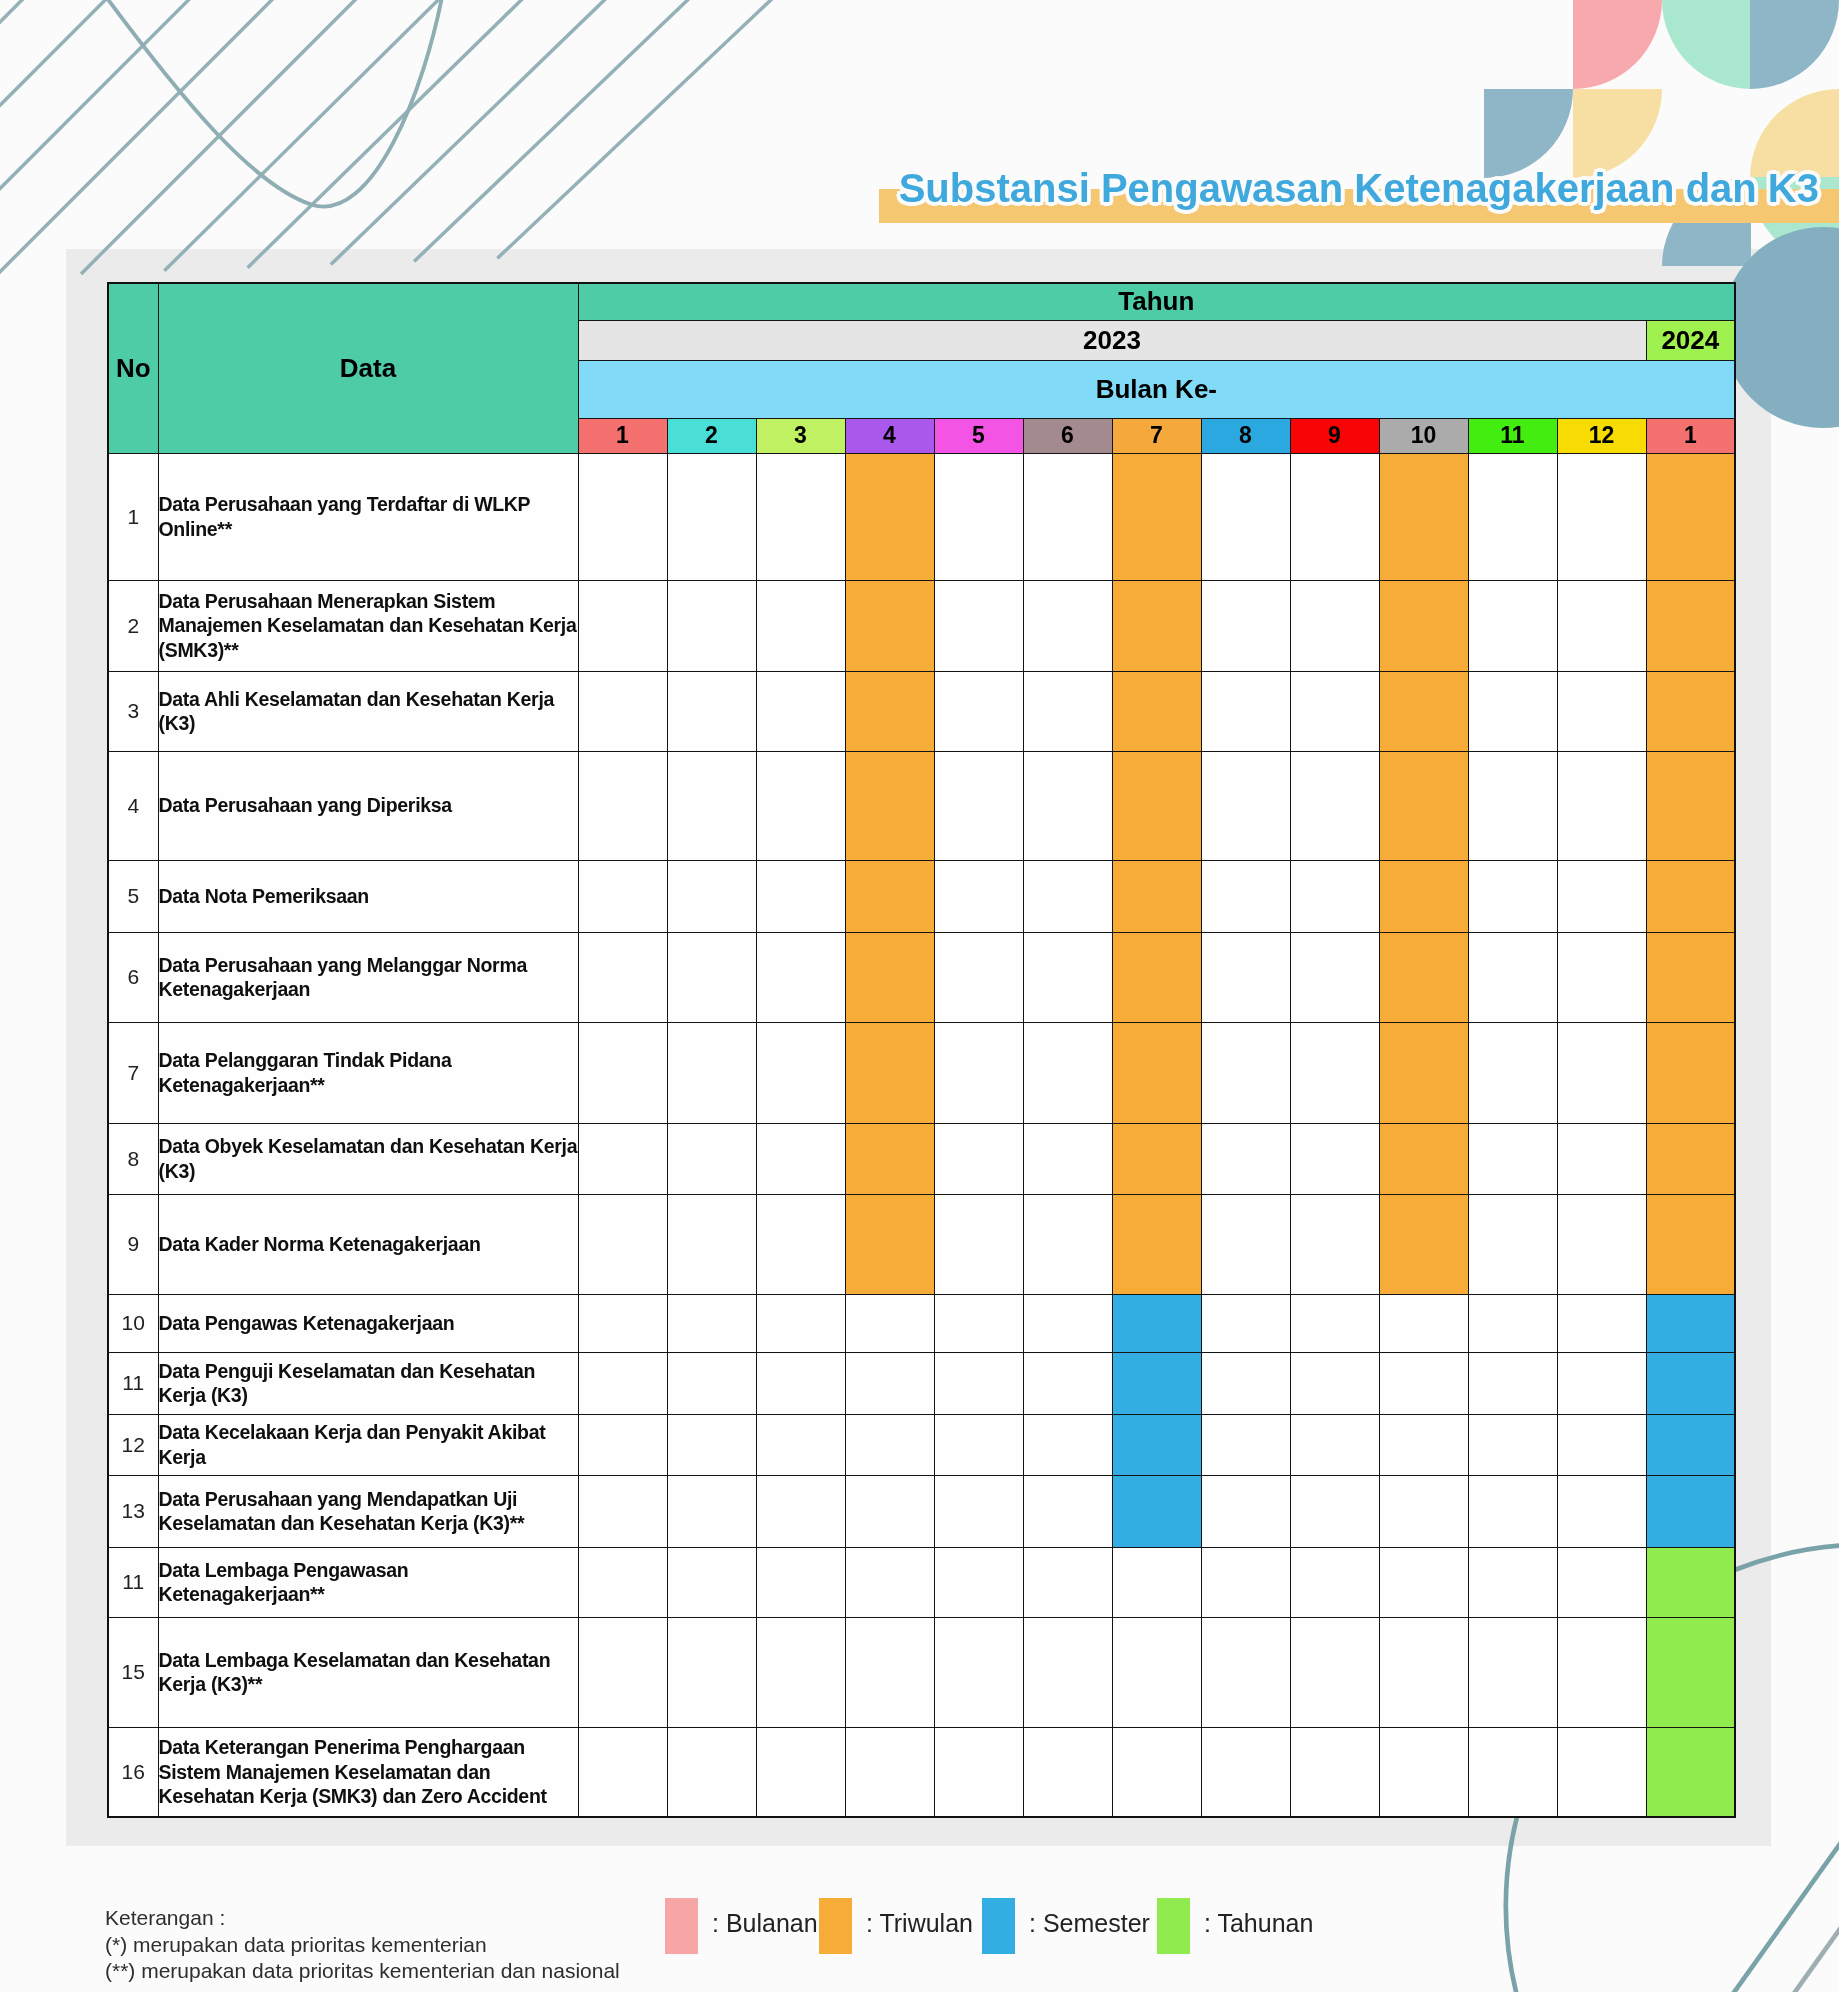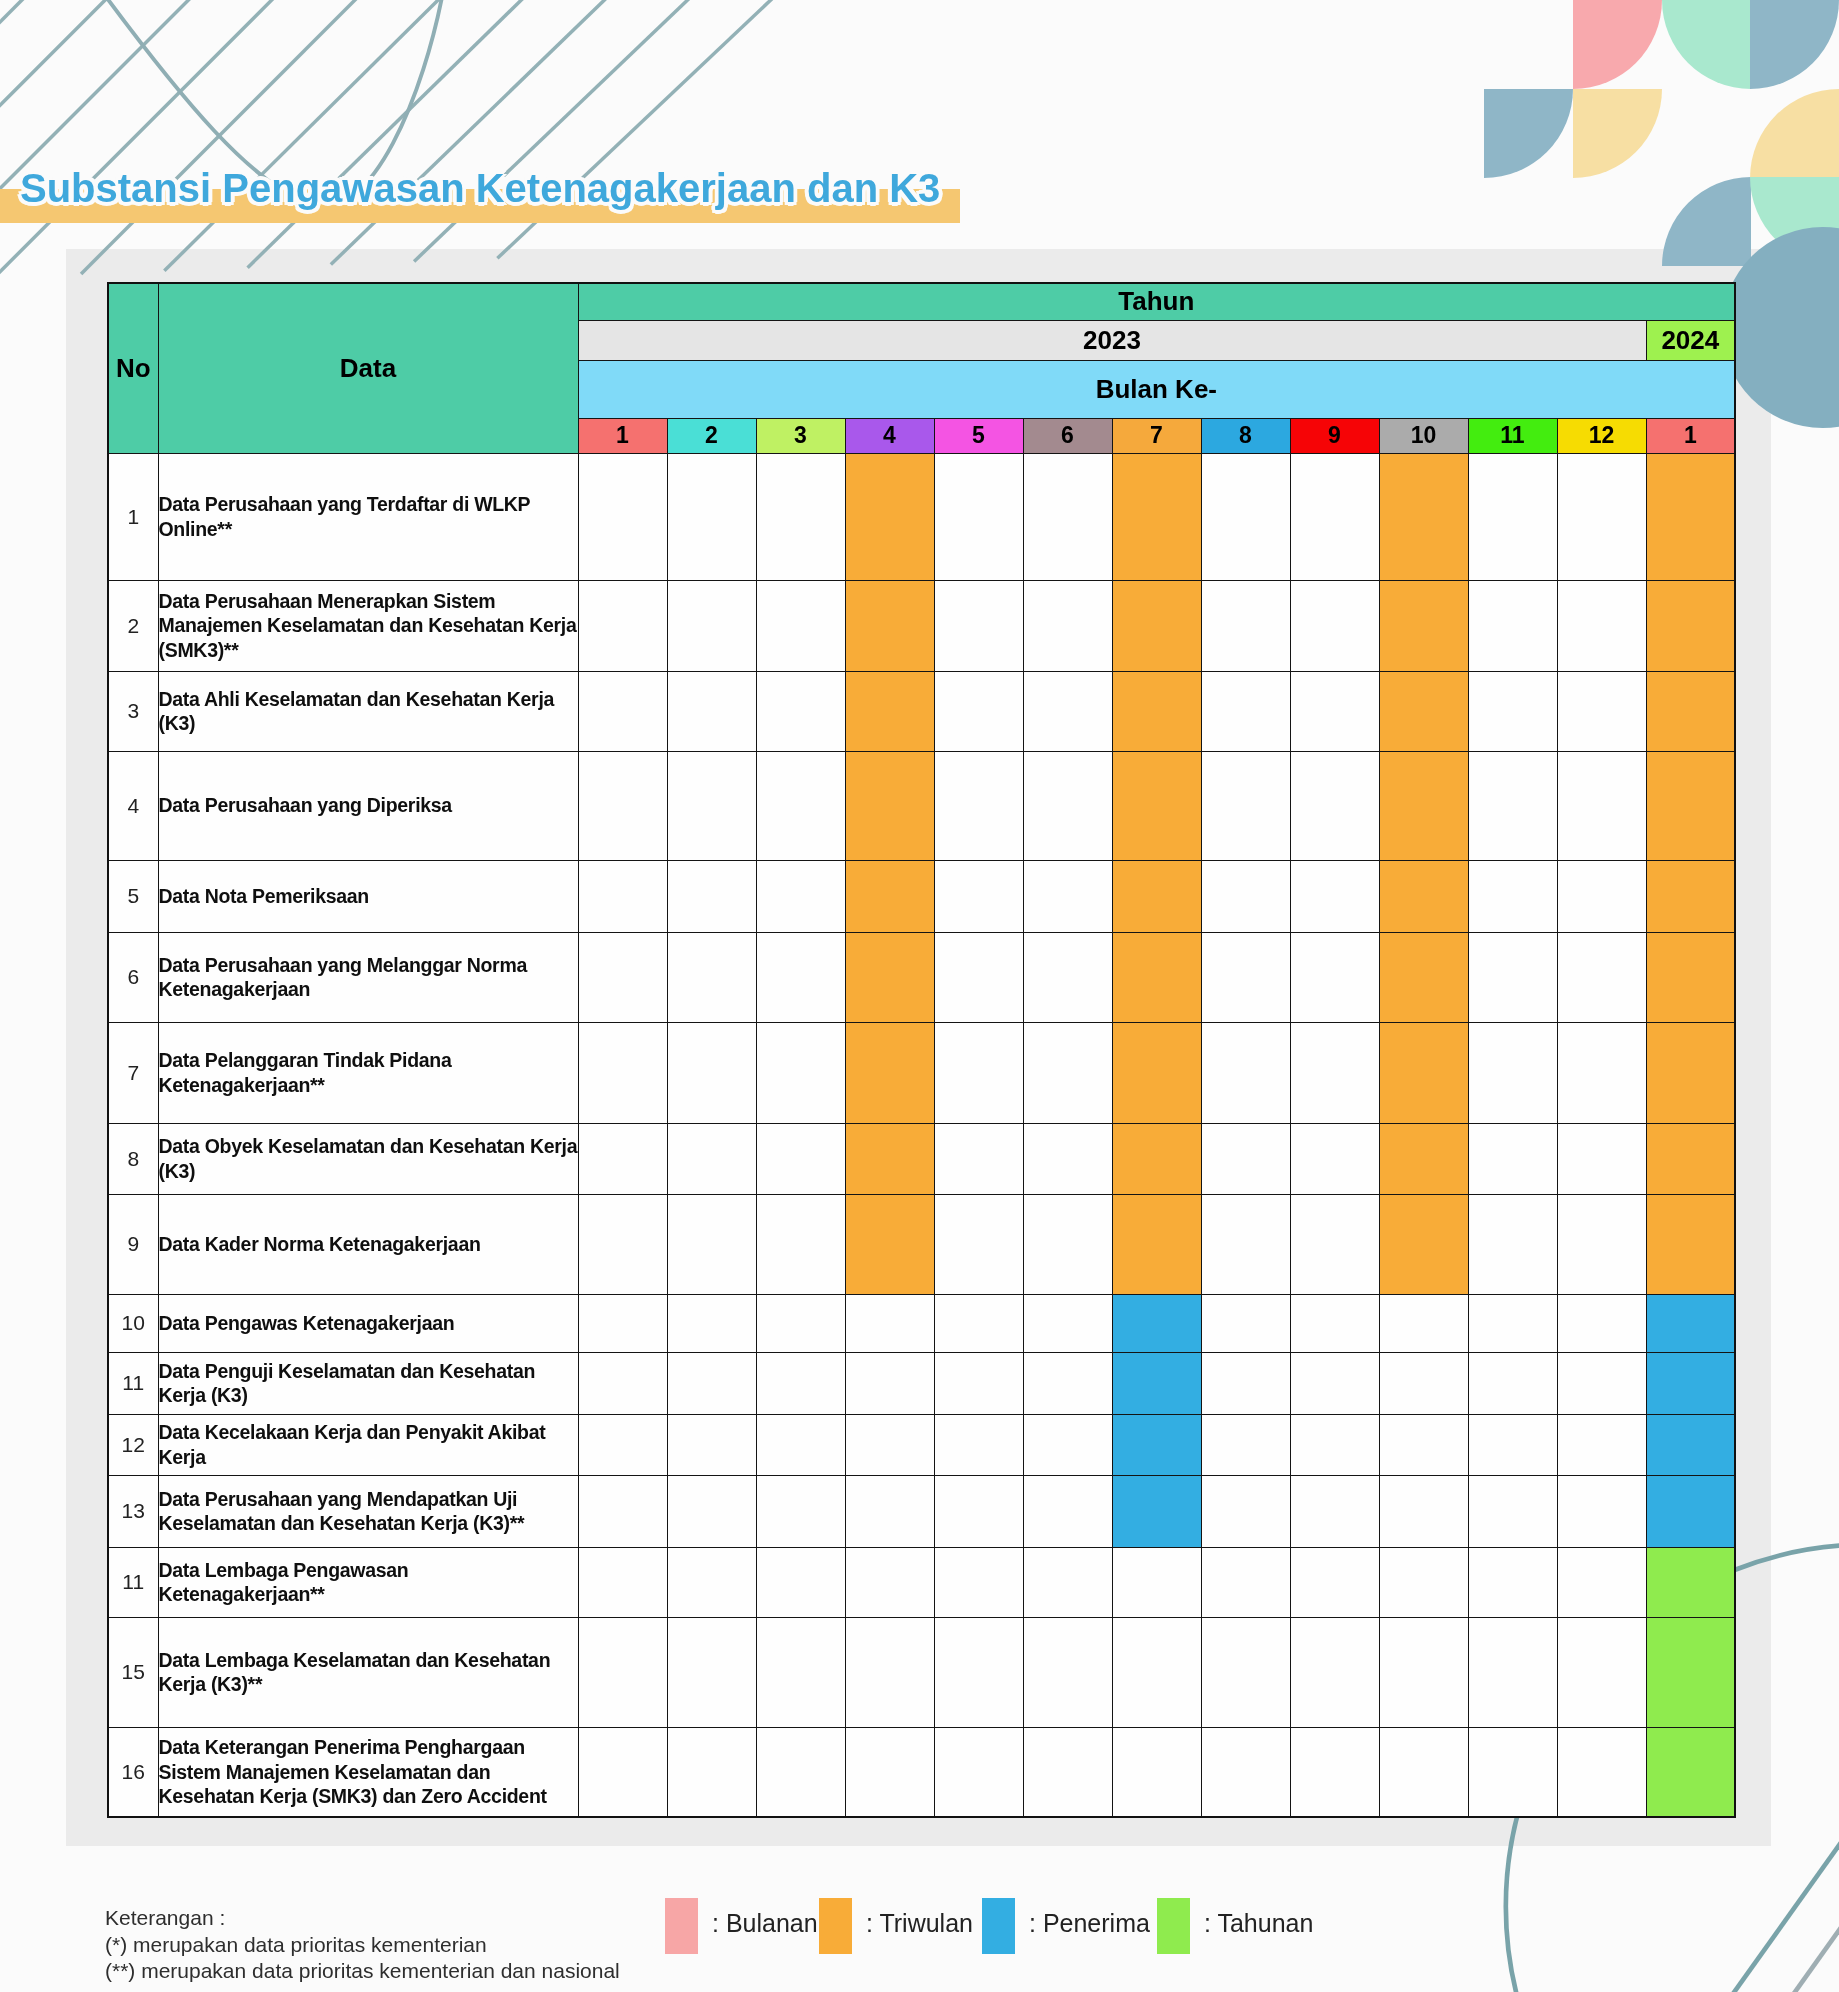--- a/index.html
+++ b/index.html
@@ -18,21 +18,21 @@
   .t-sand1 {left:1573px;top:89px; background:#F7DFA3;border-radius:0 0 100% 0;}
   .t-sand2 {left:1750px;top:89px; background:#F7DFA3;border-radius:100% 0 0 0;}
   .t-steel3{left:1662px;top:177px; background:#8FB6C7;border-radius:100% 0 0 0;}
   .t-mint2 {left:1750px;top:177px; background:#A9E8CE;border-radius:0 0 0 100%;}
   .blob{position:absolute;left:1722px;top:227px;width:201px;height:201px;
         border-radius:50%;background:#84AFC0;z-index:1;}
 
   
   .title{position:absolute;top:65px;left:0;width:100%;text-align:center;z-index:3;
          font-size:68px;font-weight:bold;color:#2F7C9E;letter-spacing:-0.8px;white-space:nowrap;}
-  .subtitle-wrap{position:absolute;top:166px;left:0;width:100%;text-align:left;z-index:3;}
+  .subtitle-wrap{position:absolute;top:166px;left:0;width:100%;text-align:right;z-index:3;}
   .subtitle-text{position:relative;display:inline-block;font-size:40px;font-weight:bold;
          color:#3FA8DC;padding:0 20px;white-space:nowrap;
          text-shadow:-3.1px -3.1px 0 #FBFBFB,3.1px -3.1px 0 #FBFBFB,-3.1px 3.1px 0 #FBFBFB,
                      3.1px 3.1px 0 #FBFBFB,0 -3.9px 0 #FBFBFB,0 3.9px 0 #FBFBFB,
                      -3.9px 0 0 #FBFBFB,3.9px 0 0 #FBFBFB;}
   .subtitle-text::before{content:"";position:absolute;left:0;right:0;top:23px;height:34px;
          background:#F5C771;z-index:-1;}
 
   
   table.sched{position:absolute;left:107px;top:282px;width:1623px;z-index:2;
@@ -416,21 +416,21 @@
       <div class="leg-item" style="left: 665px;">
         <span class="leg-swatch" style="background: rgb(247, 166, 166);"></span>
         <span class="leg-label">: Bulanan</span>
       </div>
       <div class="leg-item" style="left: 819px;">
         <span class="leg-swatch" style="background: rgb(248, 172, 56);"></span>
         <span class="leg-label">: Triwulan</span>
       </div>
       <div class="leg-item" style="left: 982px;">
         <span class="leg-swatch" style="background: rgb(51, 174, 226);"></span>
-        <span class="leg-label">: Penerima</span>
+        <span class="leg-label">: Semester</span>
       </div>
       <div class="leg-item" style="left: 1157px;">
         <span class="leg-swatch" style="background: rgb(143, 235, 78);"></span>
         <span class="leg-label">: Tahunan</span>
       </div>
     </div>
 
 </div>
 
 

